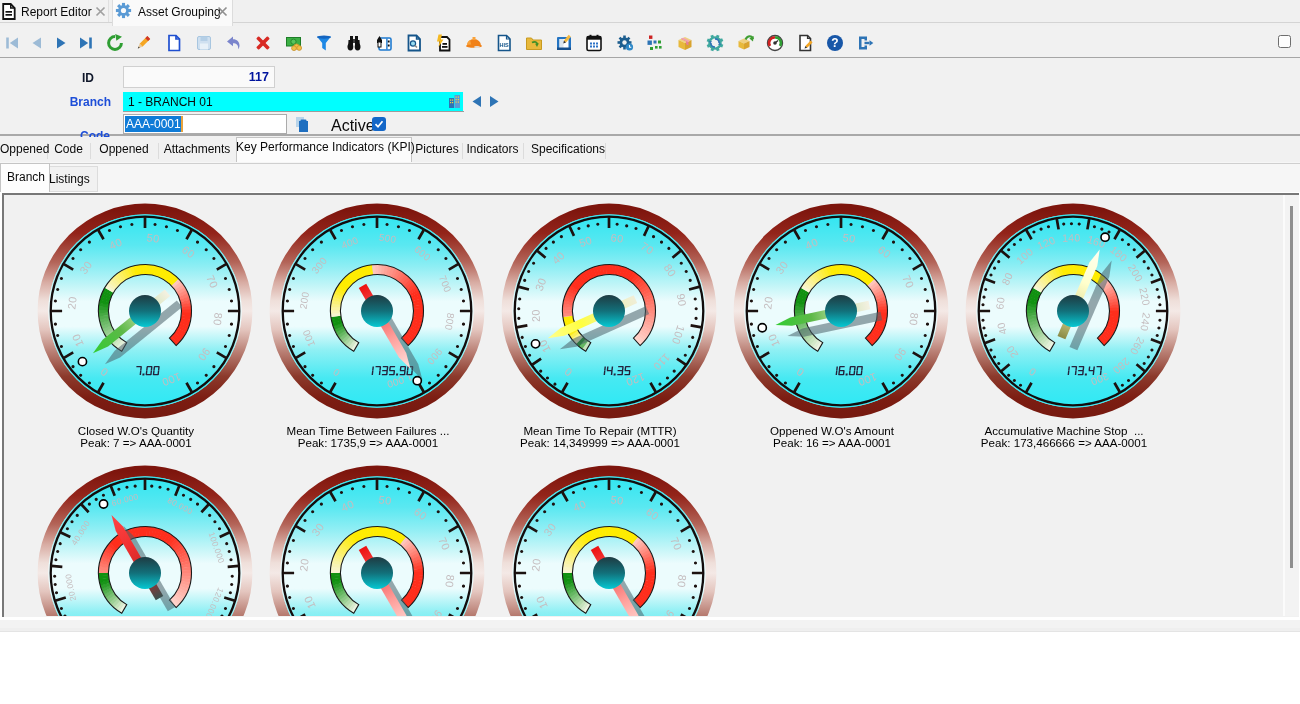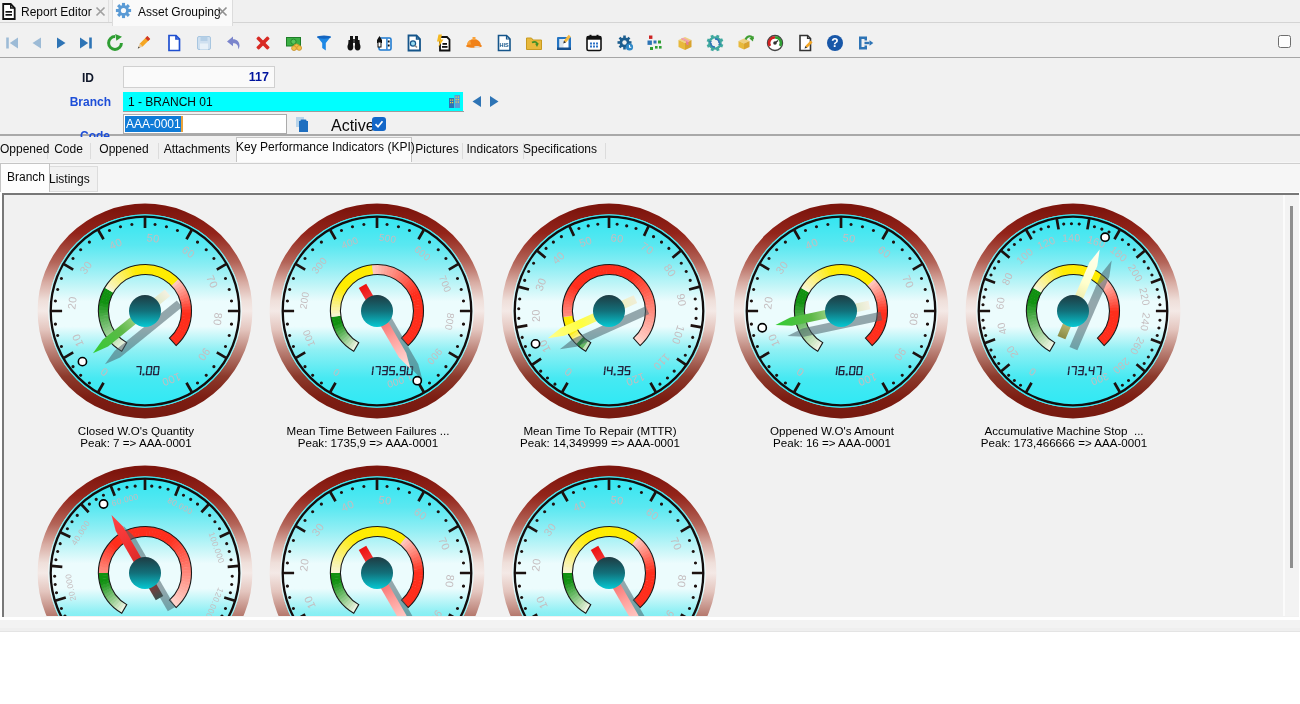--- a/index.html
+++ b/index.html
@@ -314,21 +314,21 @@
     <div class="abs tabtxt" style="left:90px;top:142px;width:68px;text-align:center">Oppened</div>
     <div class="abs" style="left:236px;top:143px;width:1px;height:16px;background:#dcdcdc"></div>
     <div class="abs tabtxt" style="left:158px;top:142px;width:78px;text-align:center">Attachments</div>
     <div class="abs" style="left:236px;top:137px;width:176px;height:25px;background:#fcfcfc;border:1px solid #c4c4c4;border-bottom:none"></div>
     <div class="abs tabtxt" style="left:236px;top:140px;width:176px;text-align:center">Key Performance Indicators (KPI)</div>
     <div class="abs" style="left:462px;top:143px;width:1px;height:16px;background:#dcdcdc"></div>
     <div class="abs tabtxt" style="left:412px;top:142px;width:50px;text-align:center">Pictures</div>
     <div class="abs" style="left:523px;top:143px;width:1px;height:16px;background:#dcdcdc"></div>
     <div class="abs tabtxt" style="left:462px;top:142px;width:61px;text-align:center">Indicators</div>
     <div class="abs" style="left:605px;top:143px;width:1px;height:16px;background:#dcdcdc"></div>
-    <div class="abs tabtxt" style="left:523px;top:142px;width:82px;text-align:left">Specifications</div>
+    <div class="abs tabtxt" style="left:523px;top:142px;width:82px;text-align:right">Specifications</div>
 
 <div class="abs" style="left:0;top:162px;width:1300px;height:30px;background:#f6f6f6"></div>
 <div class="abs" style="left:0;top:163px;width:1300px;height:1px;background:#cfcfcf"></div>
 <div class="abs" style="left:49px;top:166px;width:49px;height:26px;background:#f1f1f1;border:1px solid #dcdcdc"></div>
 <div class="abs" style="left:0;top:163px;width:50px;height:29px;background:#fdfdfd;border:1px solid #c4c4c4;border-bottom:none"></div>
 <div class="tabtxt" style="left:7px;top:170px">Branch</div>
 <div class="tabtxt" style="left:49px;top:172px">Listings</div>
 
 <div class="abs" style="left:2px;top:193px;width:1297px;height:424px;background:#f1f1f1;border-top:2px solid #787878;border-left:2px solid #787878"></div>
 <div class="abs" style="left:1284px;top:195px;width:15px;height:421px;background:#f3f3f3"></div>

